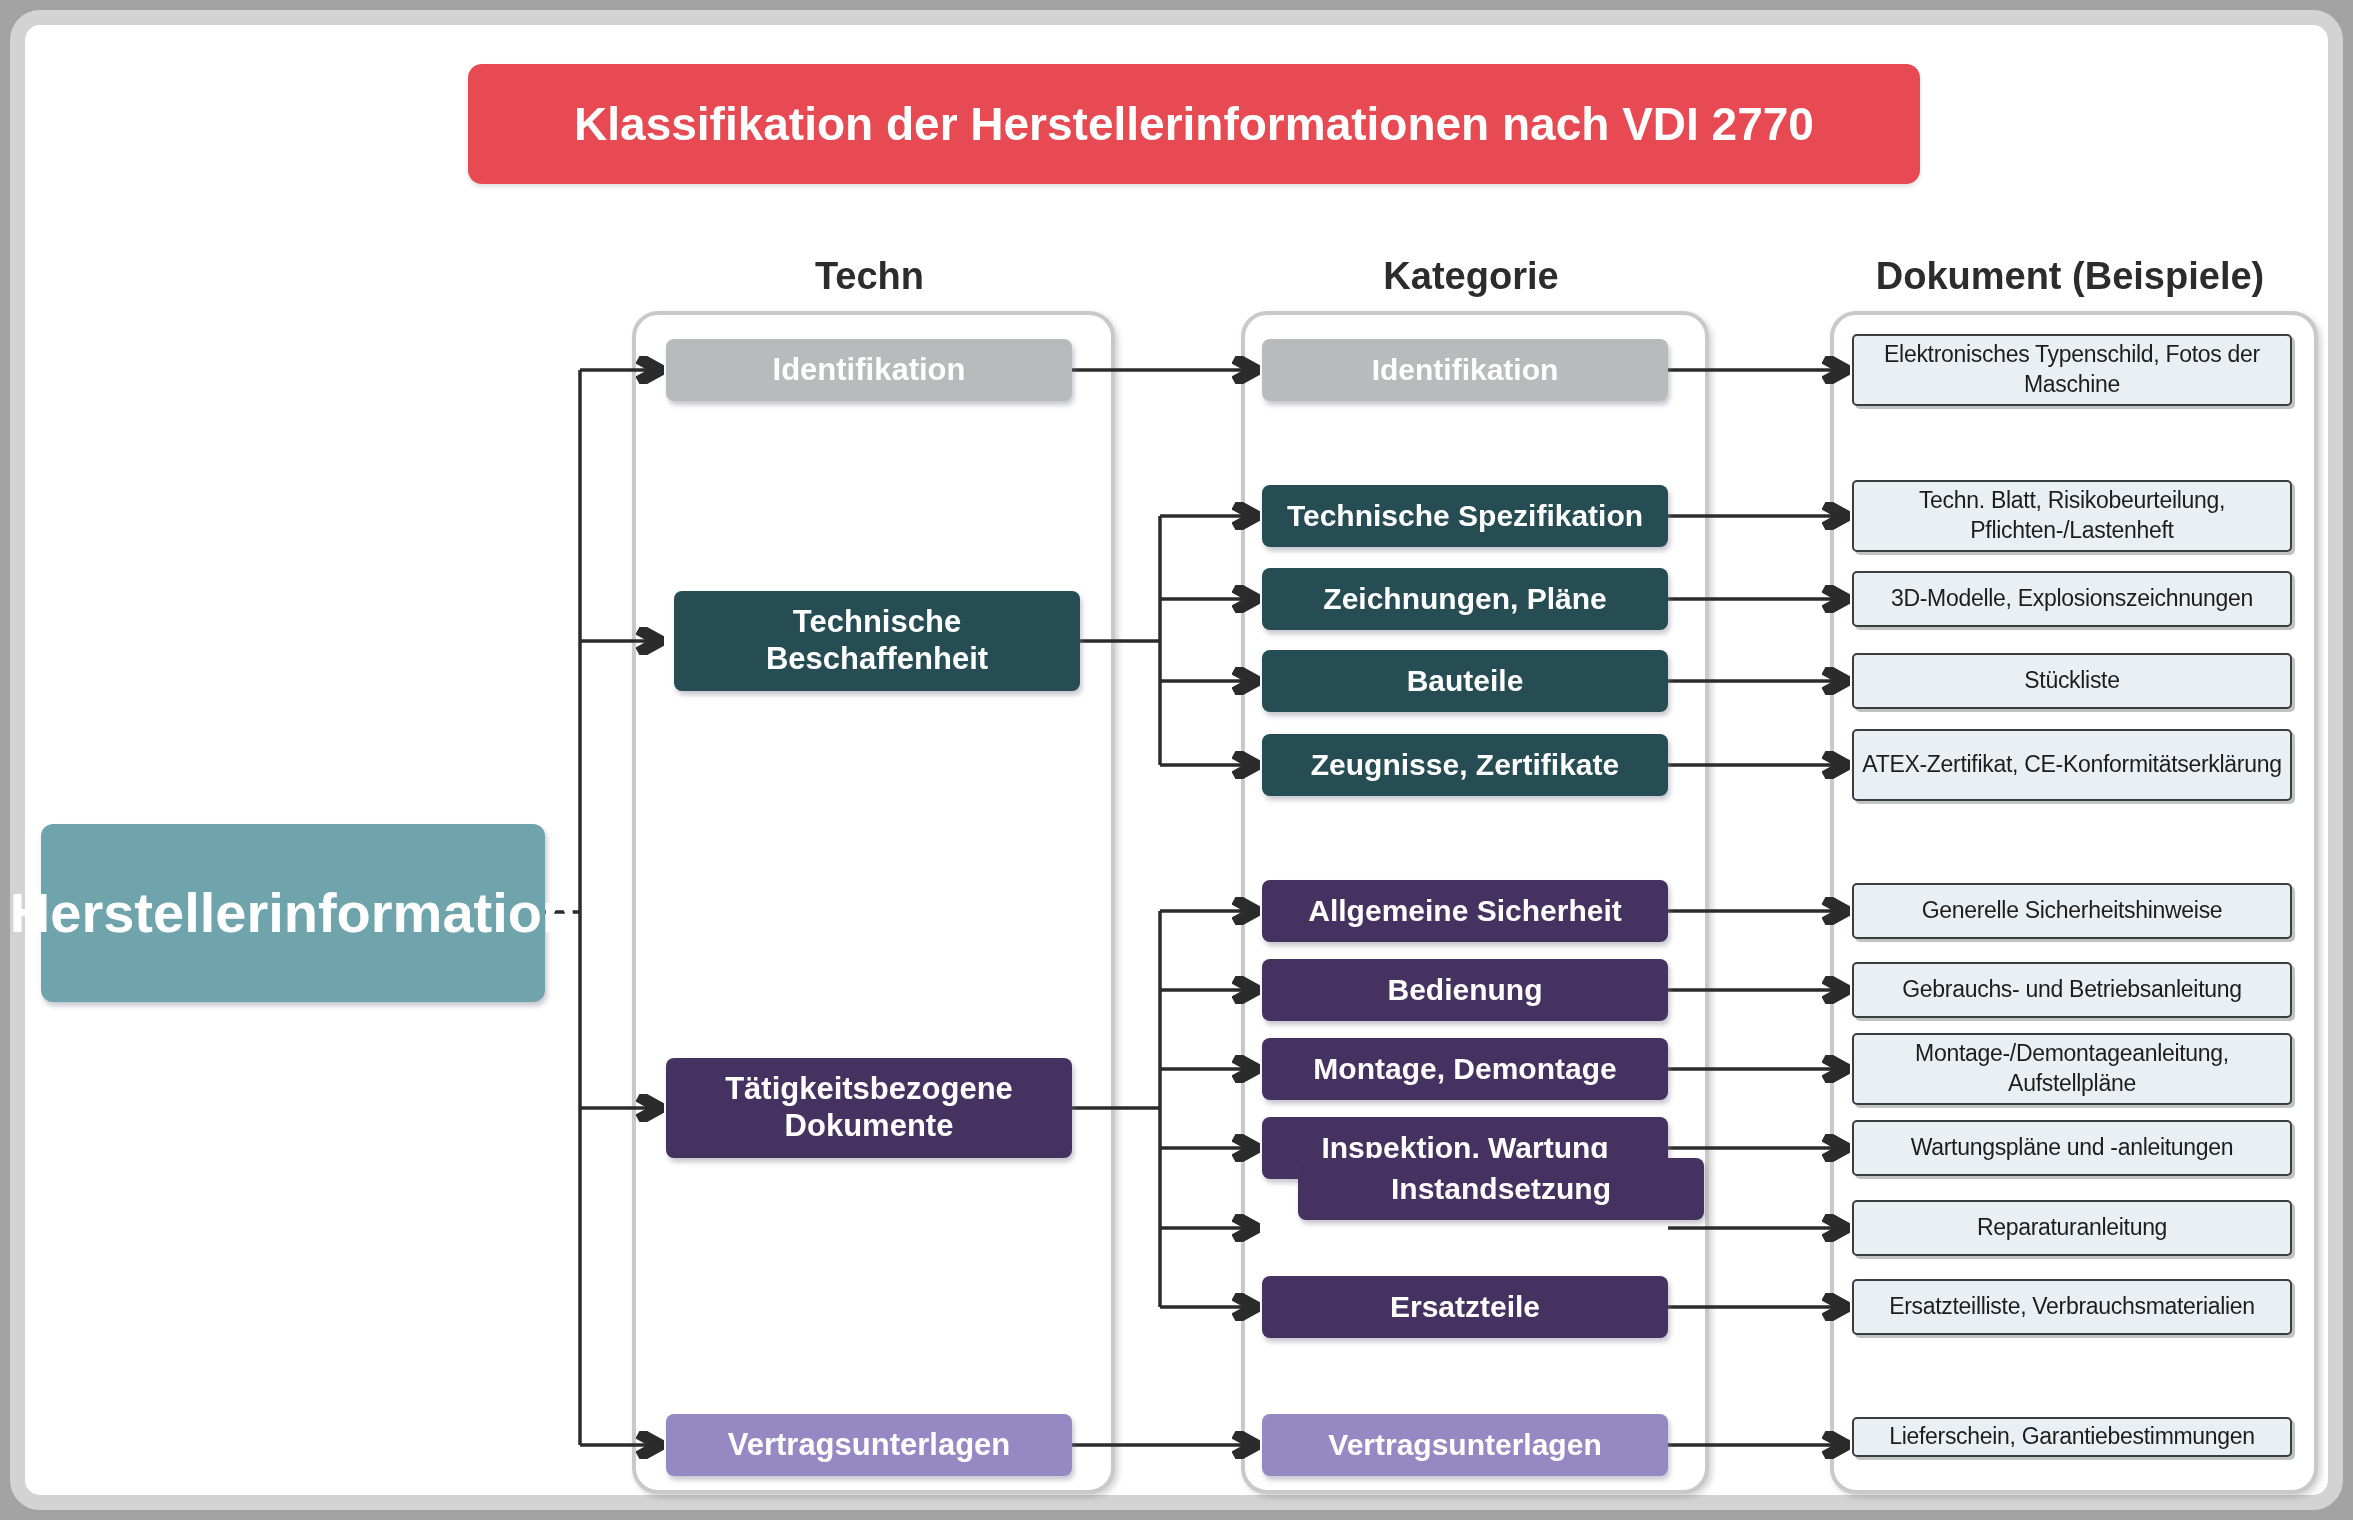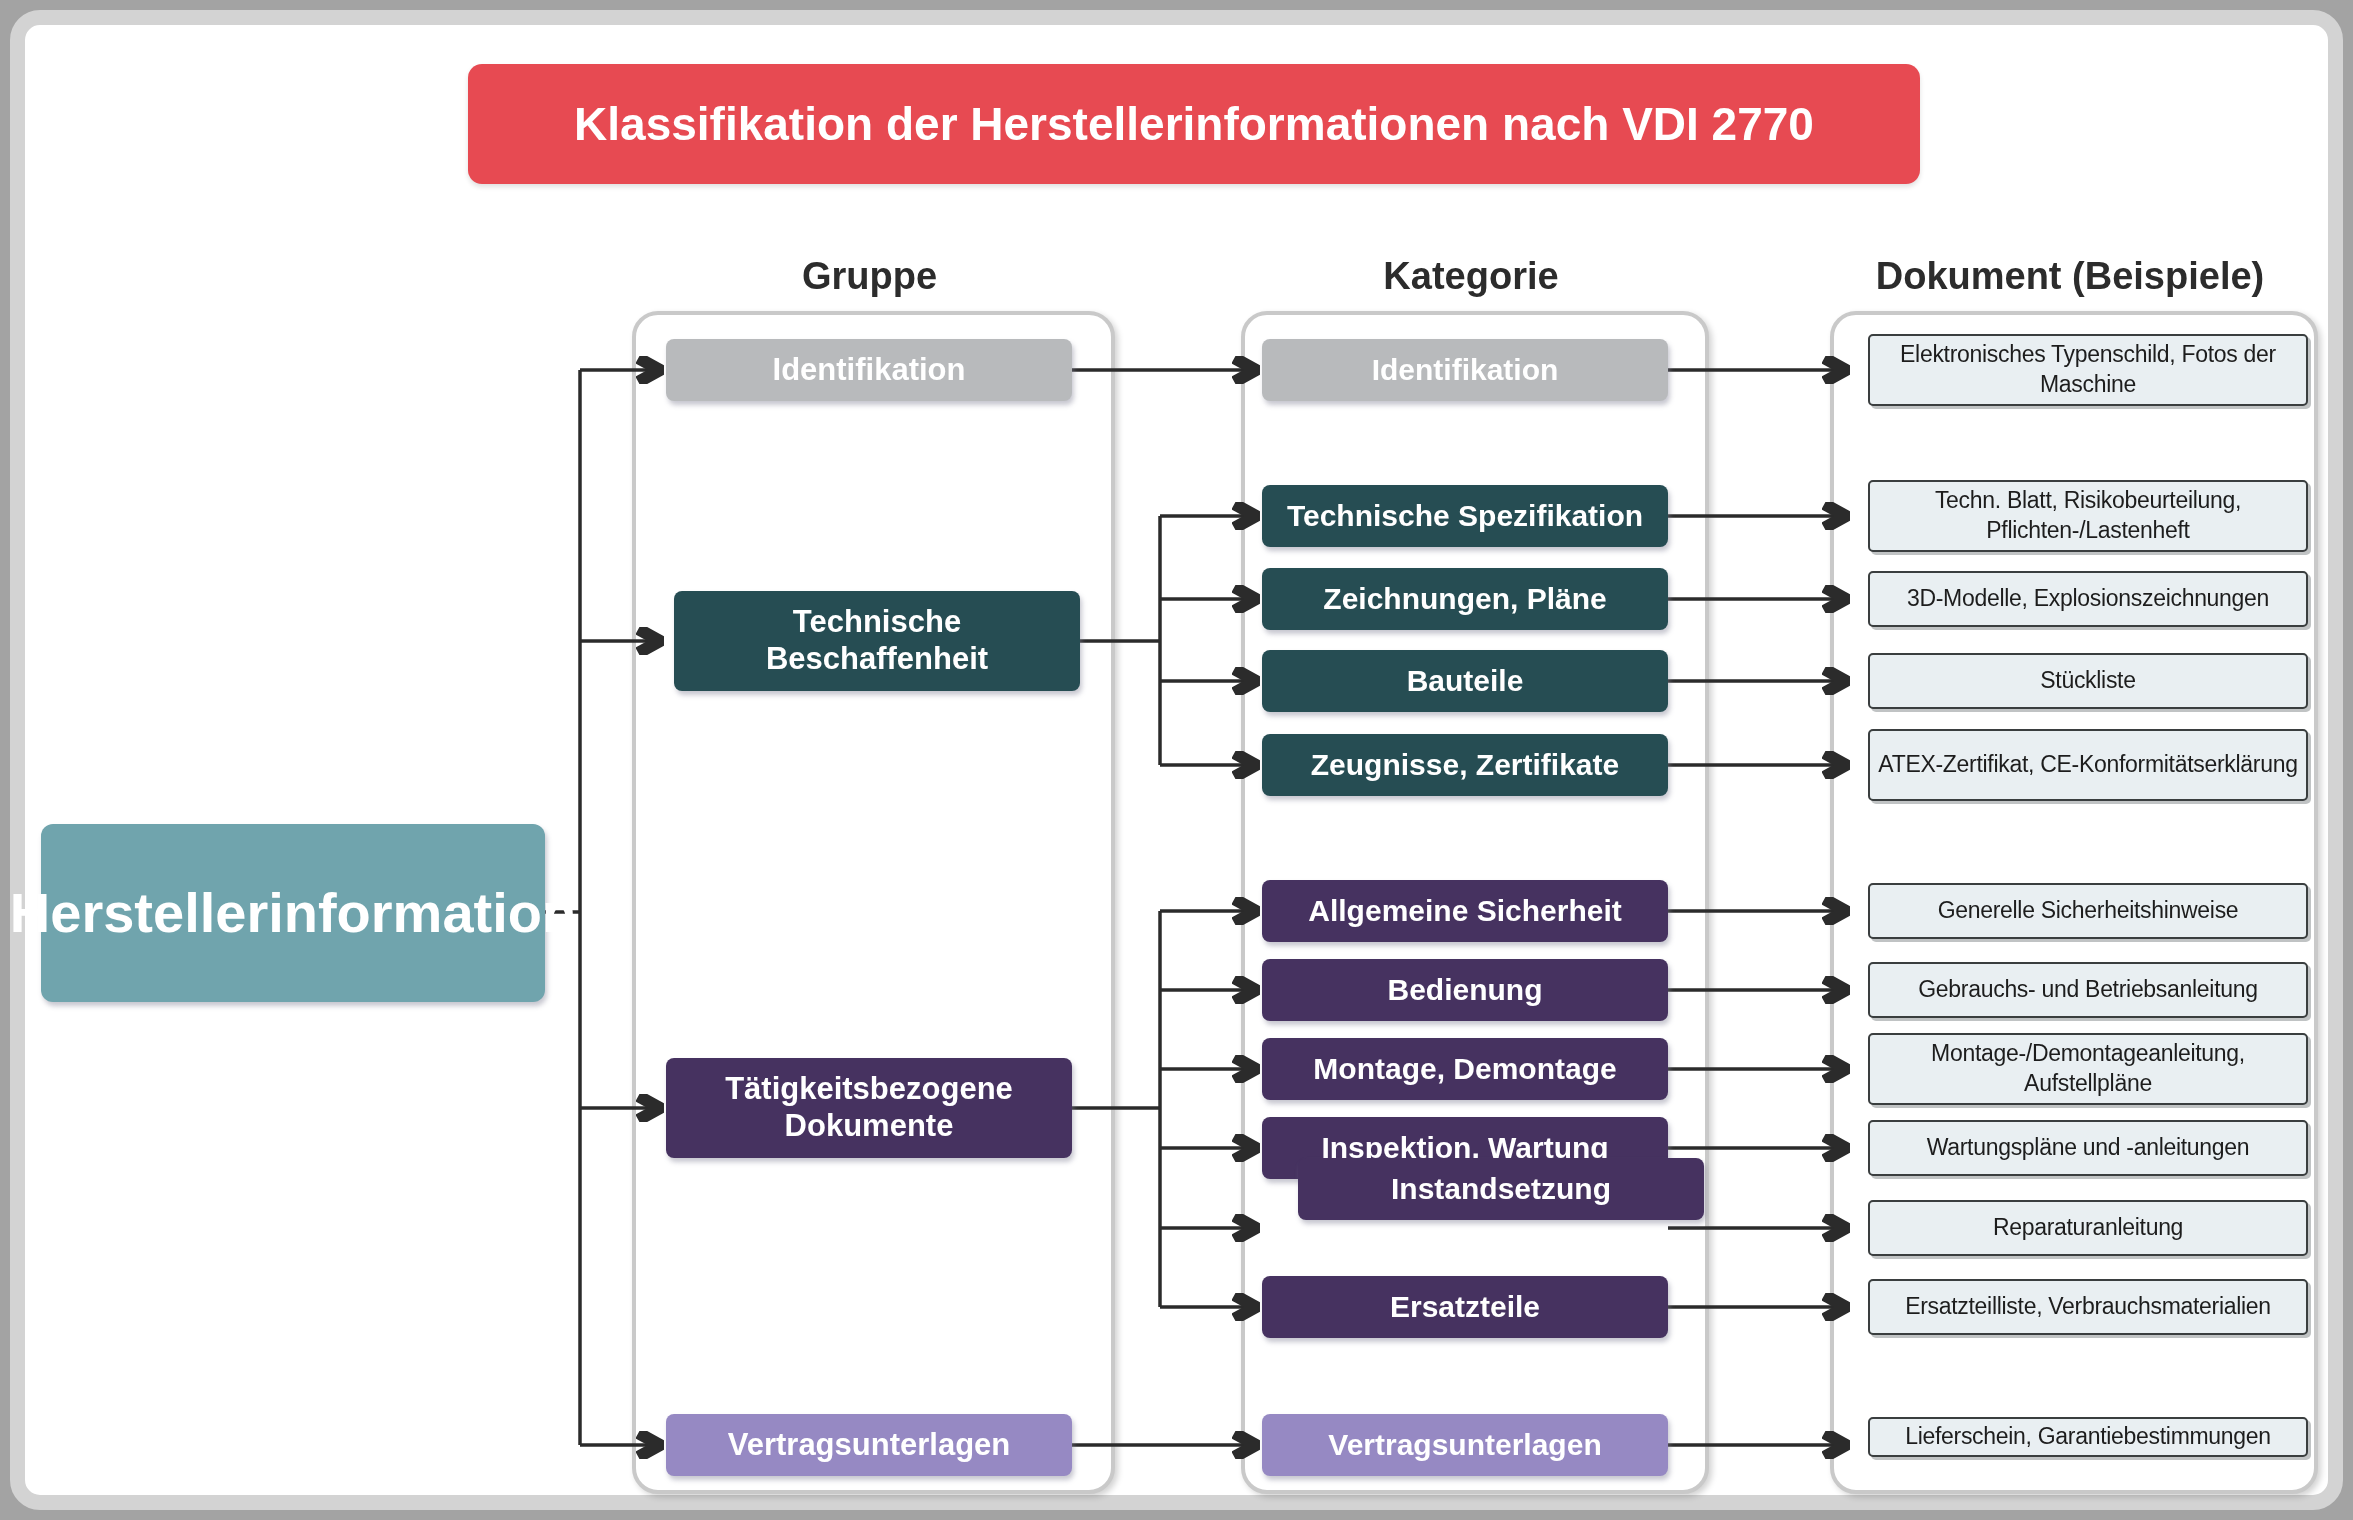--- a/index.html
+++ b/index.html
@@ -48,35 +48,34 @@
   .fill-gray{background:var(--gray,#b8babc);}
   .fill-teal{background:var(--teal,#264d53);}
   .fill-purple{background:var(--purple,#463260);}
   .fill-lilac{background:var(--lilac,#9689c3);}
   .doc-node{
     position:absolute;left:1852px;width:440px;box-sizing:border-box;
     background:var(--doc_fill,#e9eff2);border:2px solid #3a3e3f;border-radius:5px;
     display:flex;align-items:center;justify-content:center;text-align:center;
     color:#1d1d1d;font-size:23px;line-height:1.3;letter-spacing:-0.3px;padding:2px 6px;
     box-shadow:3px 3px 0 rgba(140,145,148,0.55);
-    margin-left:16px;
   }
   svg.wires{position:absolute;left:0;top:0;width:2353px;height:1520px;pointer-events:none;}
   svg.wires path{stroke:#2b2b2b;stroke-width:3.5;fill:none;}
 </style>
 </head>
 <body>
 
 <div class="canvas">
 
   <div class="frame"></div>
 
   <div class="title-banner">Klassifikation der Herstellerinformationen nach VDI 2770</div>
 
-  <div class="col-header h-gruppe">Gruppe</div>
+  <div class="col-header h-gruppe">Techn</div>
   <div class="col-header h-kategorie">Kategorie</div>
   <div class="col-header h-dokument">Dokument (Beispiele)</div>
 
   <div class="container-box c-gruppe"></div>
   <div class="container-box c-kategorie"></div>
   <div class="container-box c-dokument"></div>
 
   <svg class="wires" viewBox="0 0 2353 1520">
     <defs>
       <marker id="arrow" viewBox="0 0 8 8" markerWidth="8" markerHeight="8" refX="7" refY="4" orient="auto">

